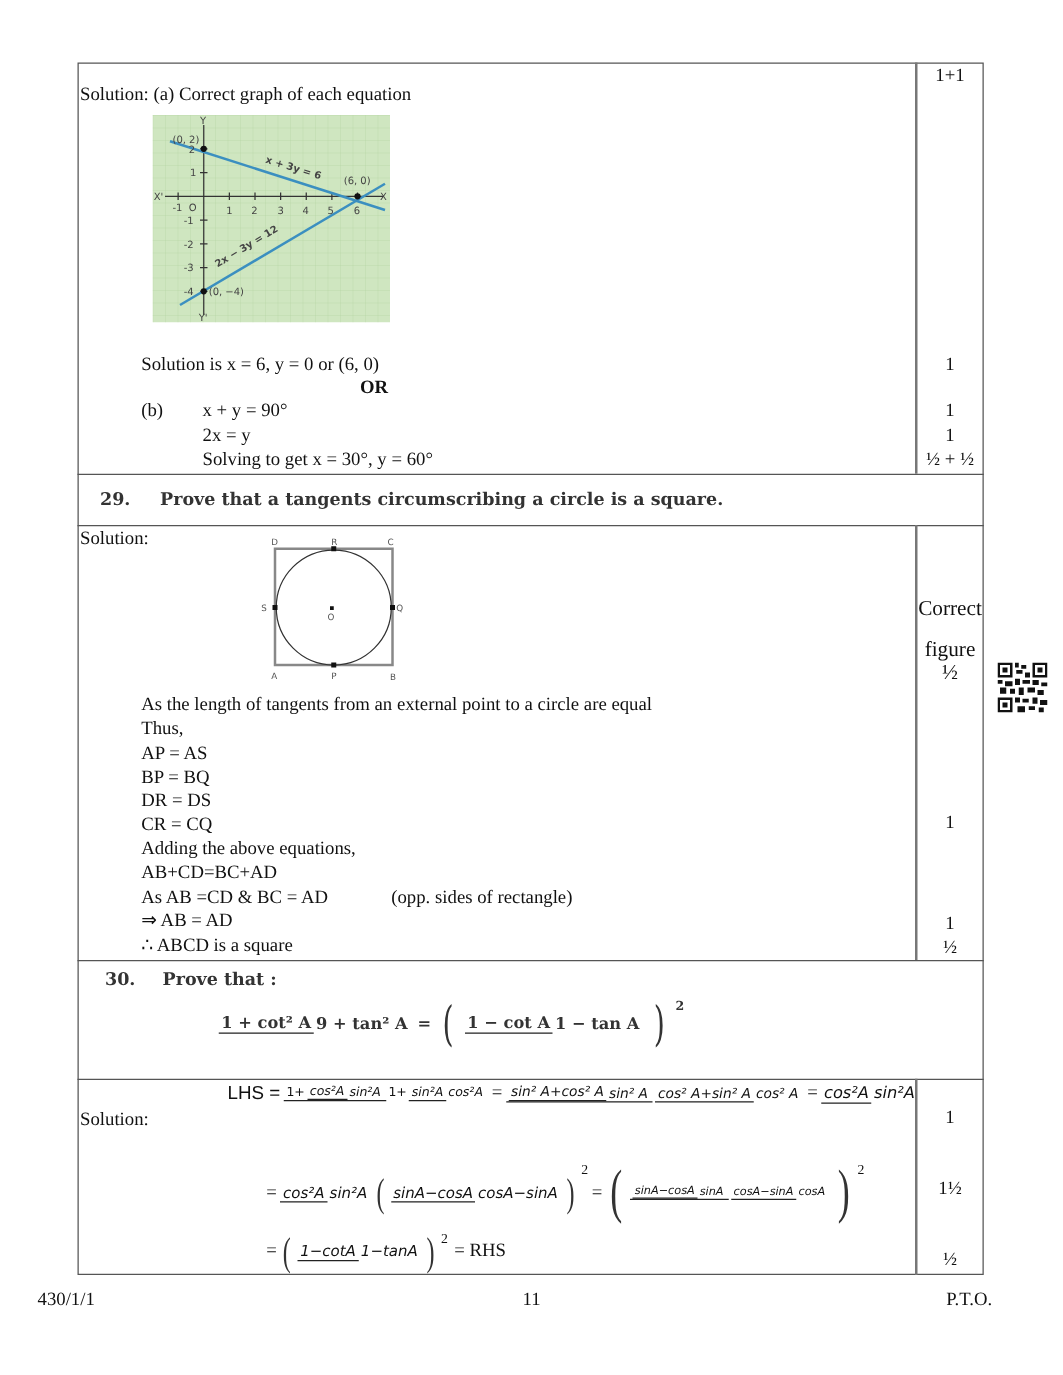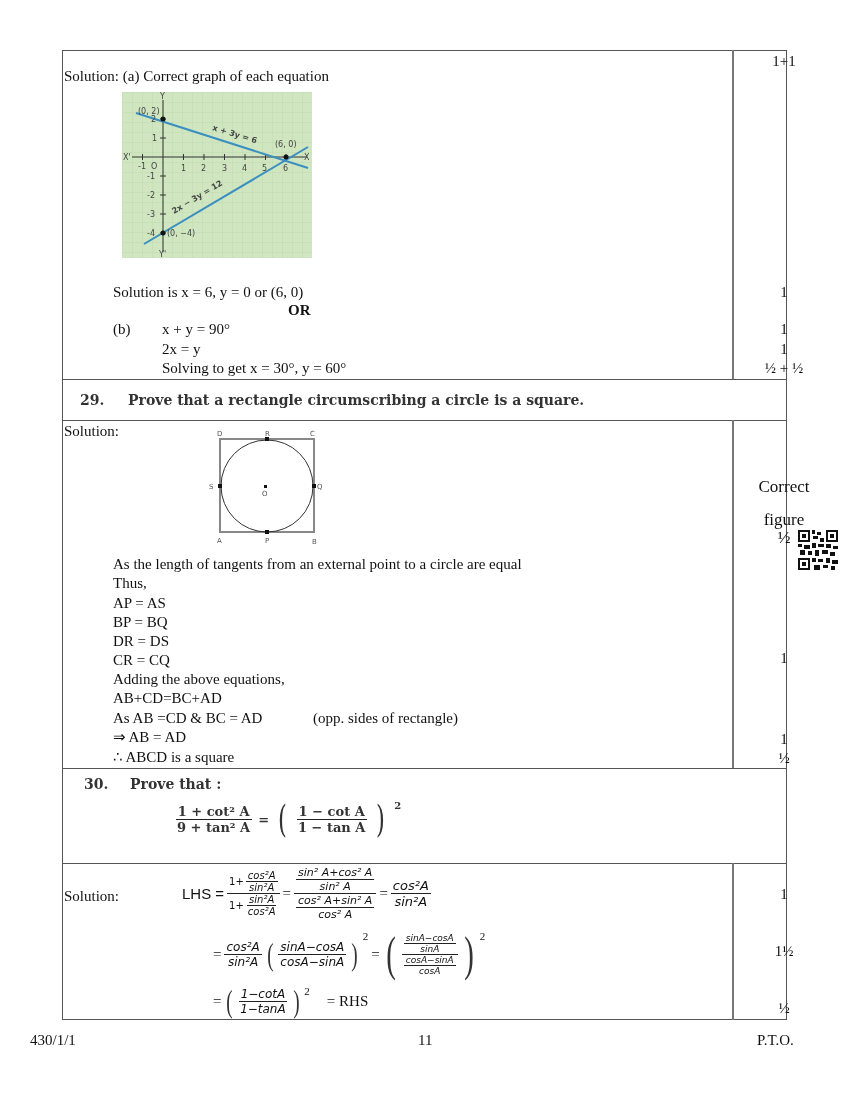--- a/index.html
+++ b/index.html
@@ -4,25 +4,25 @@
 <style>
   html, body { margin:0; padding:0; background:#fff; }
   body { width:850px; height:1100px; position:relative; overflow:hidden;
          font-family:"Liberation Serif", serif; color:#111; }
   .abs { position:absolute; }
   .tbl { position:absolute; left:62px; top:50px; width:725px; height:970px;
          border:1px solid #555; box-sizing:border-box; }
   .hline { position:absolute; left:62px; width:725px; height:0; border-top:1px solid #555; }
   .vline { position:absolute; width:0; border-left:2px solid #777; }
   .t15 { font-size:15px; line-height:19px; white-space:nowrap; }
-  .mark { position:absolute; left:733px; width:54px; text-align:center; font-size:15px; line-height:19px;padding-left:24px; }
+  .mark { position:absolute; left:733px; width:54px; text-align:center; font-size:15px; line-height:19px; }
   .q { font-family:"DejaVu Serif", serif; font-size:14px; font-weight:bold; color:#333; white-space:nowrap; }
   .qn { font-family:"DejaVu Serif", serif; font-size:14px; font-weight:bold; color:#333; }
   .math { font-family:"DejaVu Sans", sans-serif; font-style:italic; }
-  .frac { display:inline-flex; flex-direction:column; align-items:center; vertical-align:middle; }
+  .frac { display:inline-flex; flex-direction:row; align-items:center; vertical-align:middle; }
   .frac > .num { border-bottom:1px solid #222; padding:0 2px; }
   .frac > .den { padding:0 2px; }
   .paren { font-size:38px; font-weight:100; vertical-align:middle; line-height:1; transform:scaleX(0.6); display:inline-block; color:#333; }
   .footer { position:absolute; top:1032px; font-size:15px; }
 </style>
 </head>
 <body>
 
 <div class="tbl"></div>
 <div class="hline" style="top:379px"></div>
@@ -103,21 +103,21 @@
 <div class="abs t15" style="left:288px; top:301px; font-weight:bold">OR</div>
 <div class="abs t15" style="left:113px; top:320px">(b)</div>
 <div class="abs t15" style="left:162px; top:320px">x + y = 90°</div>
 <div class="mark" style="top:320px">1</div>
 <div class="abs t15" style="left:162px; top:340px">2x = y</div>
 <div class="mark" style="top:340px">1</div>
 <div class="abs t15" style="left:162px; top:359px">Solving to get x = 30°, y = 60°</div>
 <div class="mark" style="top:359px">½ + ½</div>
 
 <div class="abs qn" style="left:80px; top:392px">29.</div>
-<div class="abs q" style="left:128px; top:392px">Prove that a rectangle circumscribing a circle is a square.</div>
+<div class="abs q" style="left:128px; top:392px">Prove that a tangents circumscribing a circle is a square.</div>
 <div class="abs t15" style="left:64px; top:422px">Solution:</div>
 
 <div class="abs" style="left:205px; top:428px; width:122px; height:118px">
   <svg width="122" height="118" viewBox="0 0 122 118">
     <rect x="15" y="11" width="94" height="93" fill="none" stroke="#888" stroke-width="2"></rect>
     <circle cx="62" cy="58" r="46" fill="none" stroke="#333" stroke-width="1"></circle>
     <g fill="#111">
       <rect x="60" y="9" width="4" height="4"></rect>
         <rect x="60" y="102" width="4" height="4"></rect>
       <rect x="13" y="56" width="4" height="4"></rect>
@@ -246,21 +246,21 @@
 
 <div class="abs" style="left:213px; top:985px; display:flex; align-items:center; gap:3px; font-size:15px">
   <span>=</span>
   <span class="paren" style="font-size:32px">(</span>
   <span class="frac math" style="font-size:12px">
     <span class="num">1−cotA</span>
     <span class="den">1−tanA</span>
   </span>
   <span class="paren" style="font-size:32px">)</span>
   <span style="align-self:flex-start; font-size:11px">2</span>
-  <span style="margin-left:14px; font-family:'Liberation Serif', serif">= RHS</span>
+  <span style="margin-left:2px; font-family:'Liberation Serif', serif">= RHS</span>
 </div>
 <div class="mark" style="top:999px">½</div>
 
 <div class="abs" style="left:798px; top:530px; width:40px; height:40px">
   <svg width="40" height="40" viewBox="0 0 40 40">
     <rect width="40" height="40" fill="#fff"></rect>
     <g fill="#111">
       <rect x="0" y="0" width="12" height="12"></rect>
         <rect x="28" y="0" width="12" height="12"></rect>
         <rect x="0" y="28" width="12" height="12"></rect>

